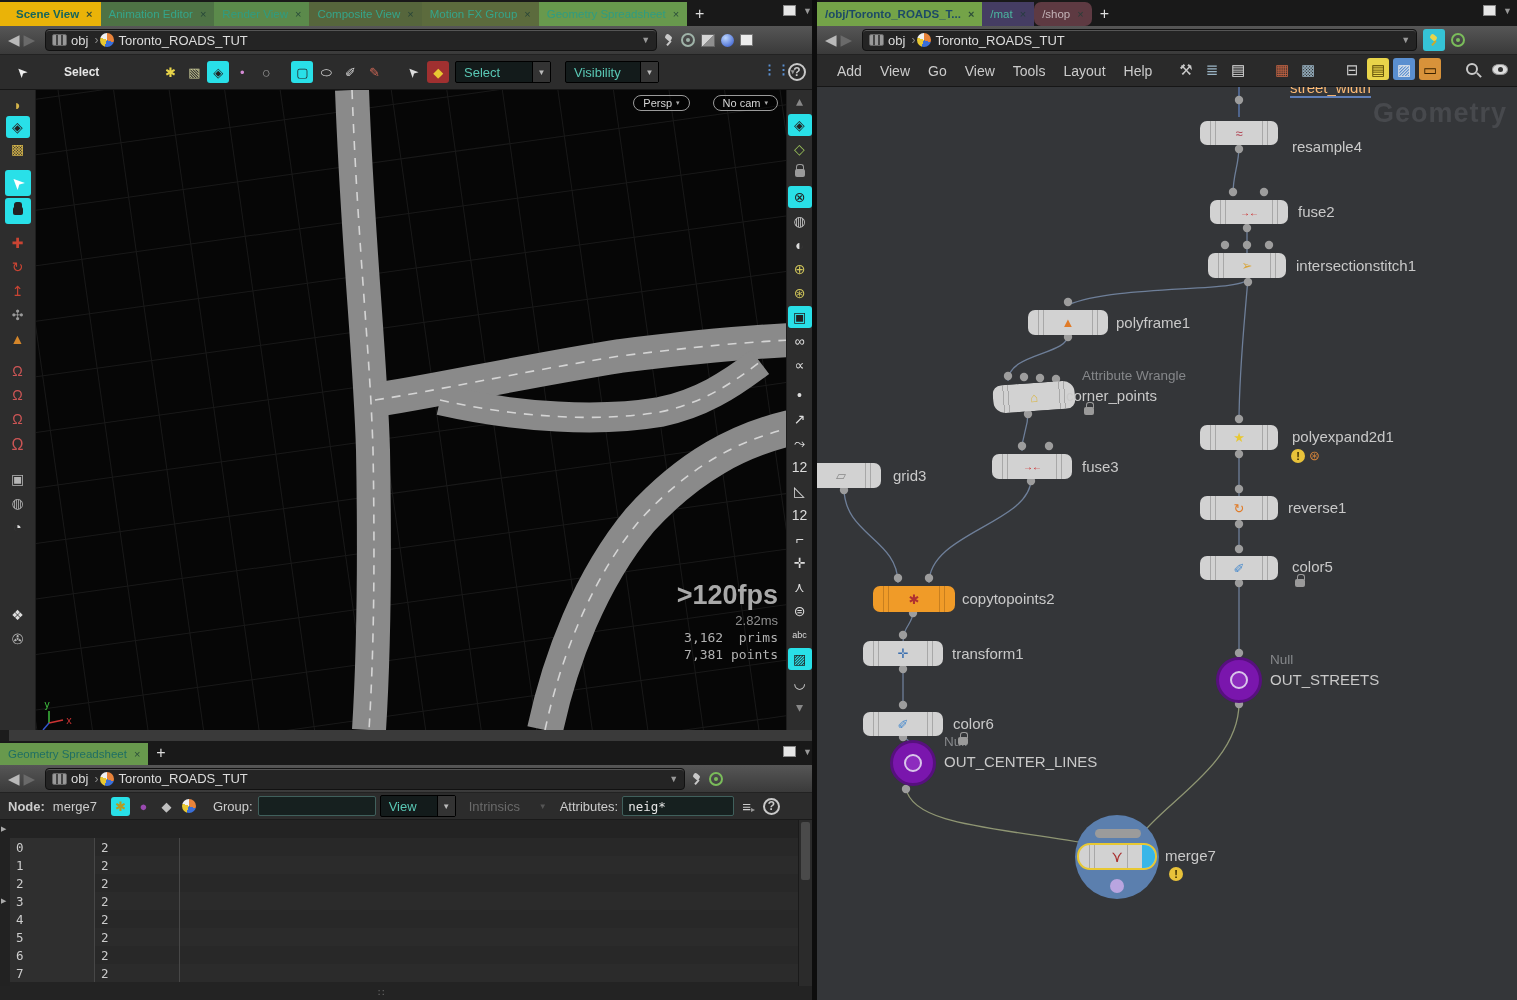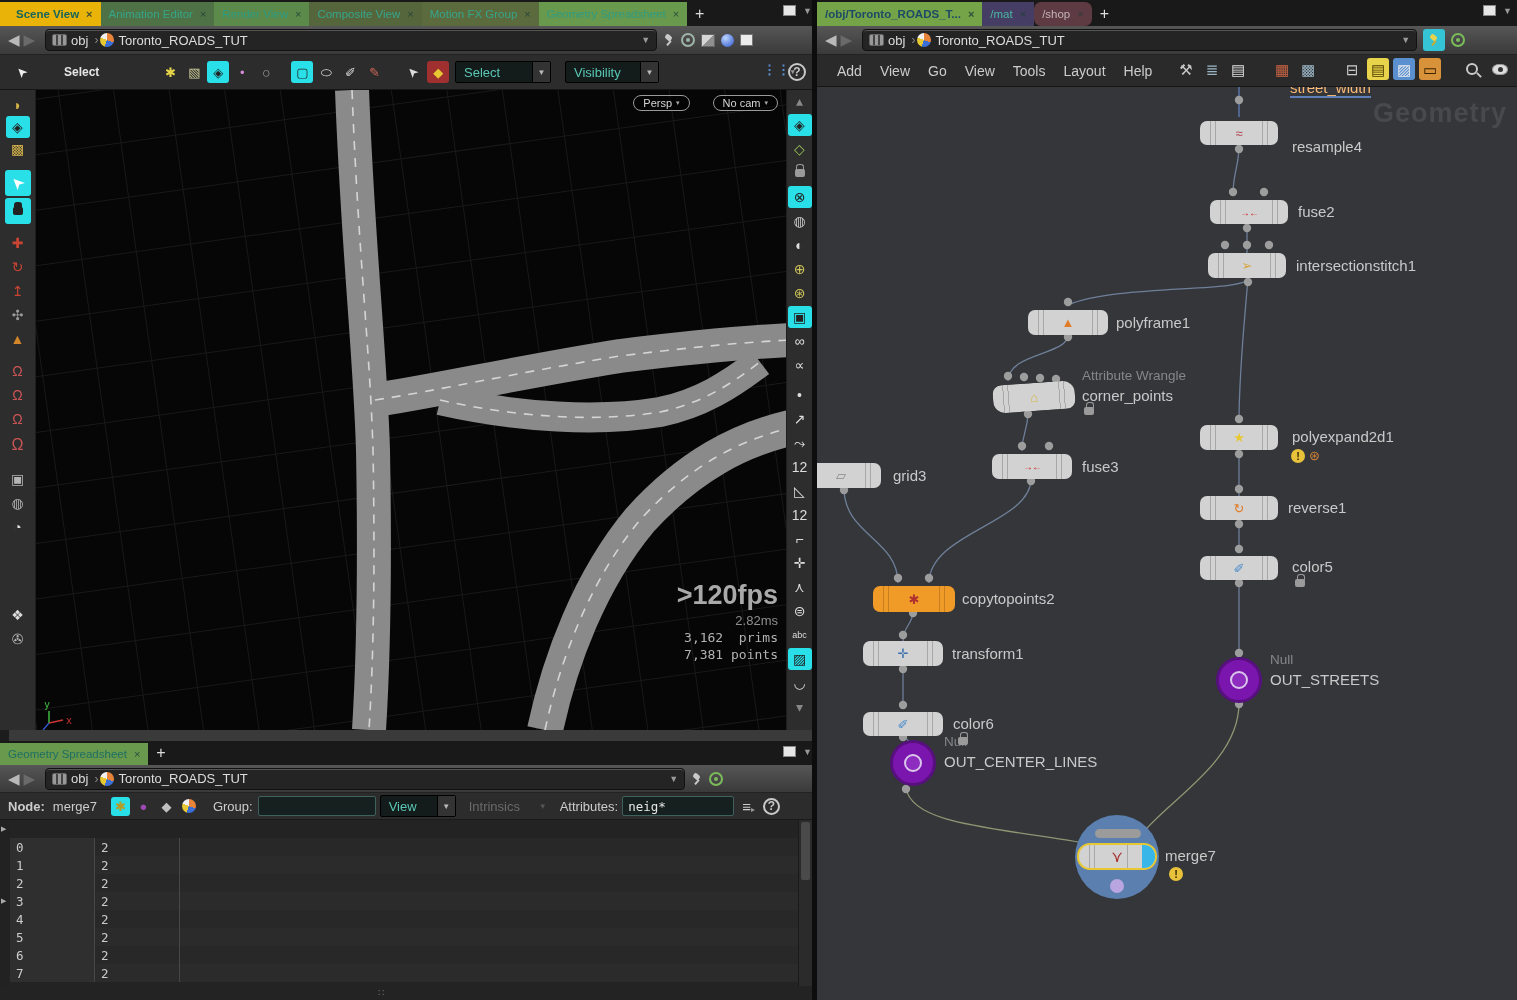--- a/index.html
+++ b/index.html
@@ -769,21 +769,21 @@
           </div>
           <div class="net-label" style="left: 479px; top: 170px;">intersectionstitch1</div>
           <div class="hnode" style="left: 211px; top: 223px; width: 80px; height: 25px;">
             <span class="nglyph" style="color: rgb(224, 123, 40);">▲</span>
           </div>
           <div class="net-label" style="left: 299px; top: 227px;">polyframe1</div>
           <div class="hnode wavy" style="left: 176px; top: 296px; width: 82px; height: 28px;">
             <span class="nglyph" style="color: rgb(217, 181, 58);">⌂</span>
           </div>
           <div class="net-sublabel" style="left: 265px; top: 281px;">Attribute Wrangle</div>
-          <div class="net-label" style="left: 265px; top: 300px;">corner_points</div>
+          <div class="net-label" style="left: 249px; top: 300px;">corner_points</div>
           <span class="lock-glyph net-lock" style="left: 267px; top: 320px;"></span>
           <div class="hnode" style="left: 175px; top: 367px; width: 80px; height: 25px;">
             <span class="nglyph" style="color: rgb(204, 34, 34); font-size: 10px; letter-spacing: -1px;">→←</span>
           </div>
           <div class="net-label" style="left: 265px; top: 371px;">fuse3</div>
           <div class="hnode" style="left: -16px; top: 376px; width: 80px; height: 25px;">
             <span class="nglyph" style="color: rgb(136, 136, 136);">▱</span>
           </div>
           <div class="net-label" style="left: 76px; top: 380px;">grid3</div>
           <div class="hnode" style="left: 383px; top: 338px; width: 78px; height: 25px;">

